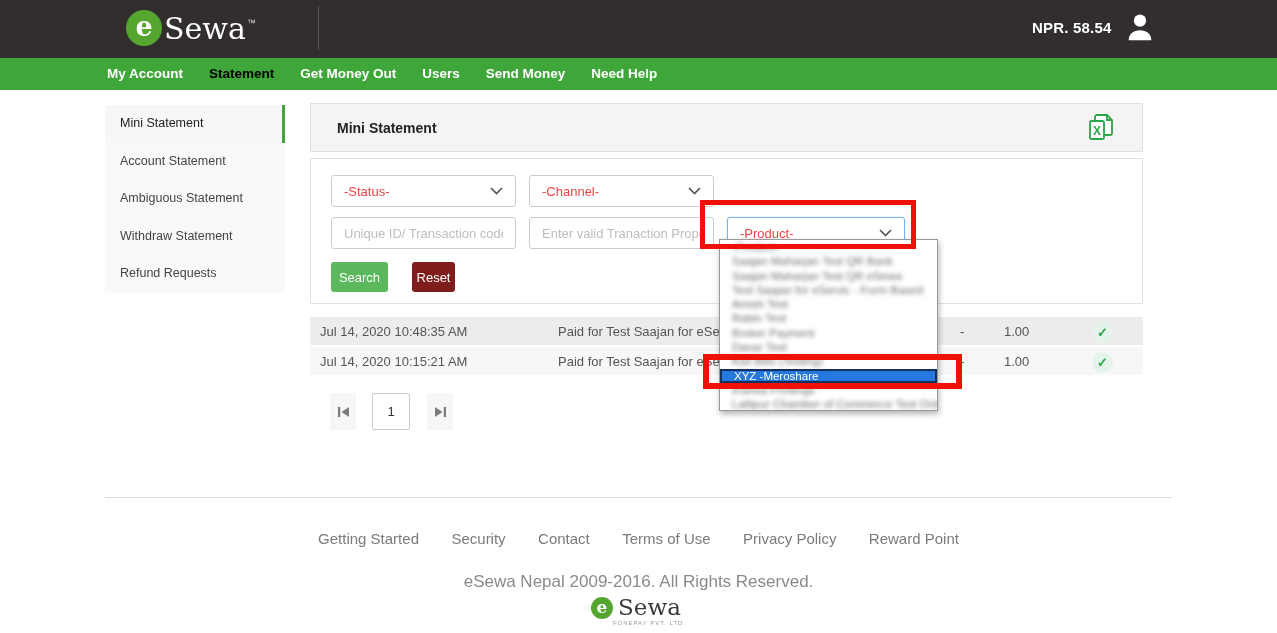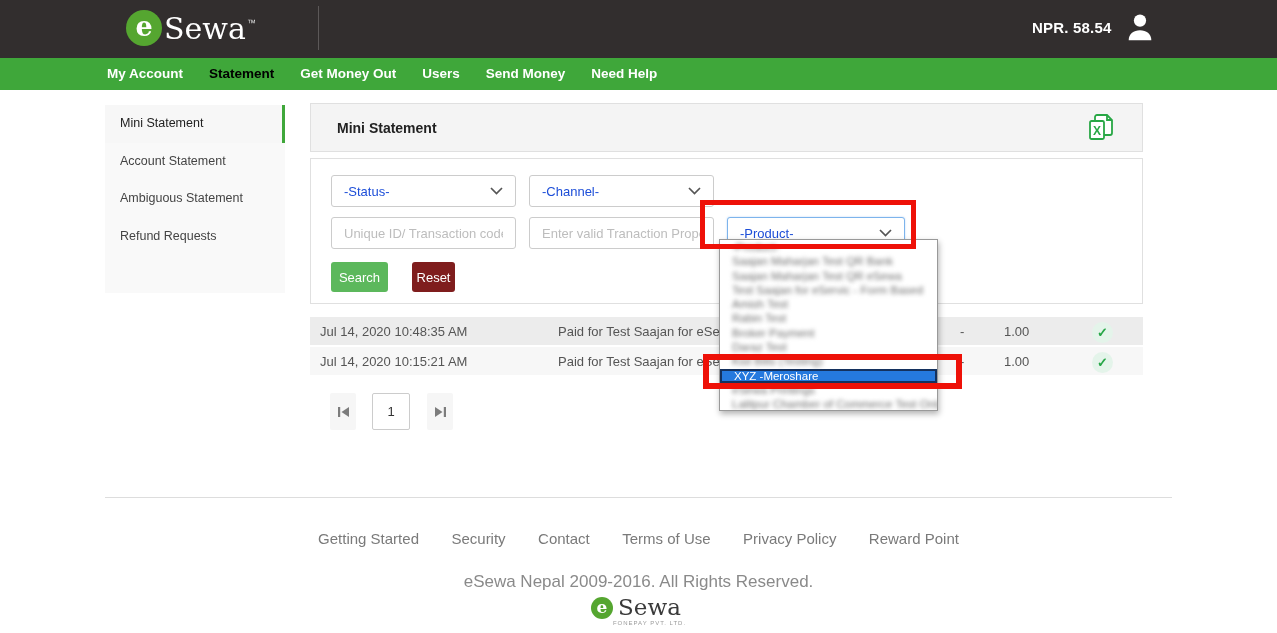--- a/index.html
+++ b/index.html
@@ -28,21 +28,21 @@
   .side-item.active { color:#222; border-right:3px solid #3fa73a; background:#f7f7f7; }
 
   
   .panel { position:absolute; left:310px; top:103px; width:833px; }
   .panel-header { height:49px; background:#f4f4f4; border:1px solid #e0e0e0; display:flex; align-items:center; justify-content:space-between; padding:0 26px; }
   .panel-title { font-size:14px; font-weight:bold; color:#222; }
   .excel-btn { width:30px; height:30px; cursor:pointer; display:flex; align-items:center; justify-content:center; }
 
   .filter-card { margin-top:6px; border:1px solid #e0e0e0; background:#fff; height:146px; padding:16px 20px; }
   .filter-row { display:flex; margin-bottom:10px; }
-  .ctl { height:32px; border:1px solid #ccc; border-radius:3px; font-size:13px; color:#1d4ed8; background:#fff; }
+  .ctl { height:32px; border:1px solid #ccc; border-radius:3px; font-size:13px; color:#ef4444; background:#fff; }
   .select { display:flex; align-items:center; justify-content:space-between; padding:0 12px; cursor:pointer; }
   .select-status, .select-channel { width:185px; margin-right:13px; }
   .date-input { width:266px; padding:0 12px; color:#666; }
   .text-input { width:185px; margin-right:13px; padding:0 12px; }
   .text-input::placeholder { color:#bdbdbd; }
   .select-product { width:178px; border:1px solid #7db4ec; box-shadow:0 0 2px rgba(80,150,230,.4); }
   .btn { border:none; border-radius:3px; color:#fff; font-size:13px; height:30px; cursor:pointer; margin-top:3px; }
   .btn-search { width:57px; background:#5cb85c; margin-right:24px; }
   .btn-reset { width:43px; background:#7f1d1d; }
 
@@ -120,20 +120,21 @@
     <div class="nav-item">Get Money Out</div>
     <div class="nav-item">Users</div>
     <div class="nav-item">Send Money</div>
     <div class="nav-item">Need Help</div>
   </nav>
 
   <aside class="sidebar">
     <div class="side-item active">Mini Statement</div>
     <div class="side-item">Account Statement</div>
     <div class="side-item">Ambiguous Statement</div>
+    <div class="side-item">Withdraw Statement</div>
     <div class="side-item">Refund Requests</div>
   </aside>
 
   <section class="panel">
     <div class="panel-header">
       <div class="panel-title">Mini Statement</div>
       <div class="excel-btn">
         <svg width="28" height="30" viewBox="0 0 28 30">
           <path d="M10 2h10l5 5v13a2 2 0 0 1-2 2H10a2 2 0 0 1-2-2V4a2 2 0 0 1 2-2z" fill="#fff" stroke="#28a745" stroke-width="1.8"></path>
           <path d="M20 2v5h5" fill="none" stroke="#28a745" stroke-width="1.8"></path>

